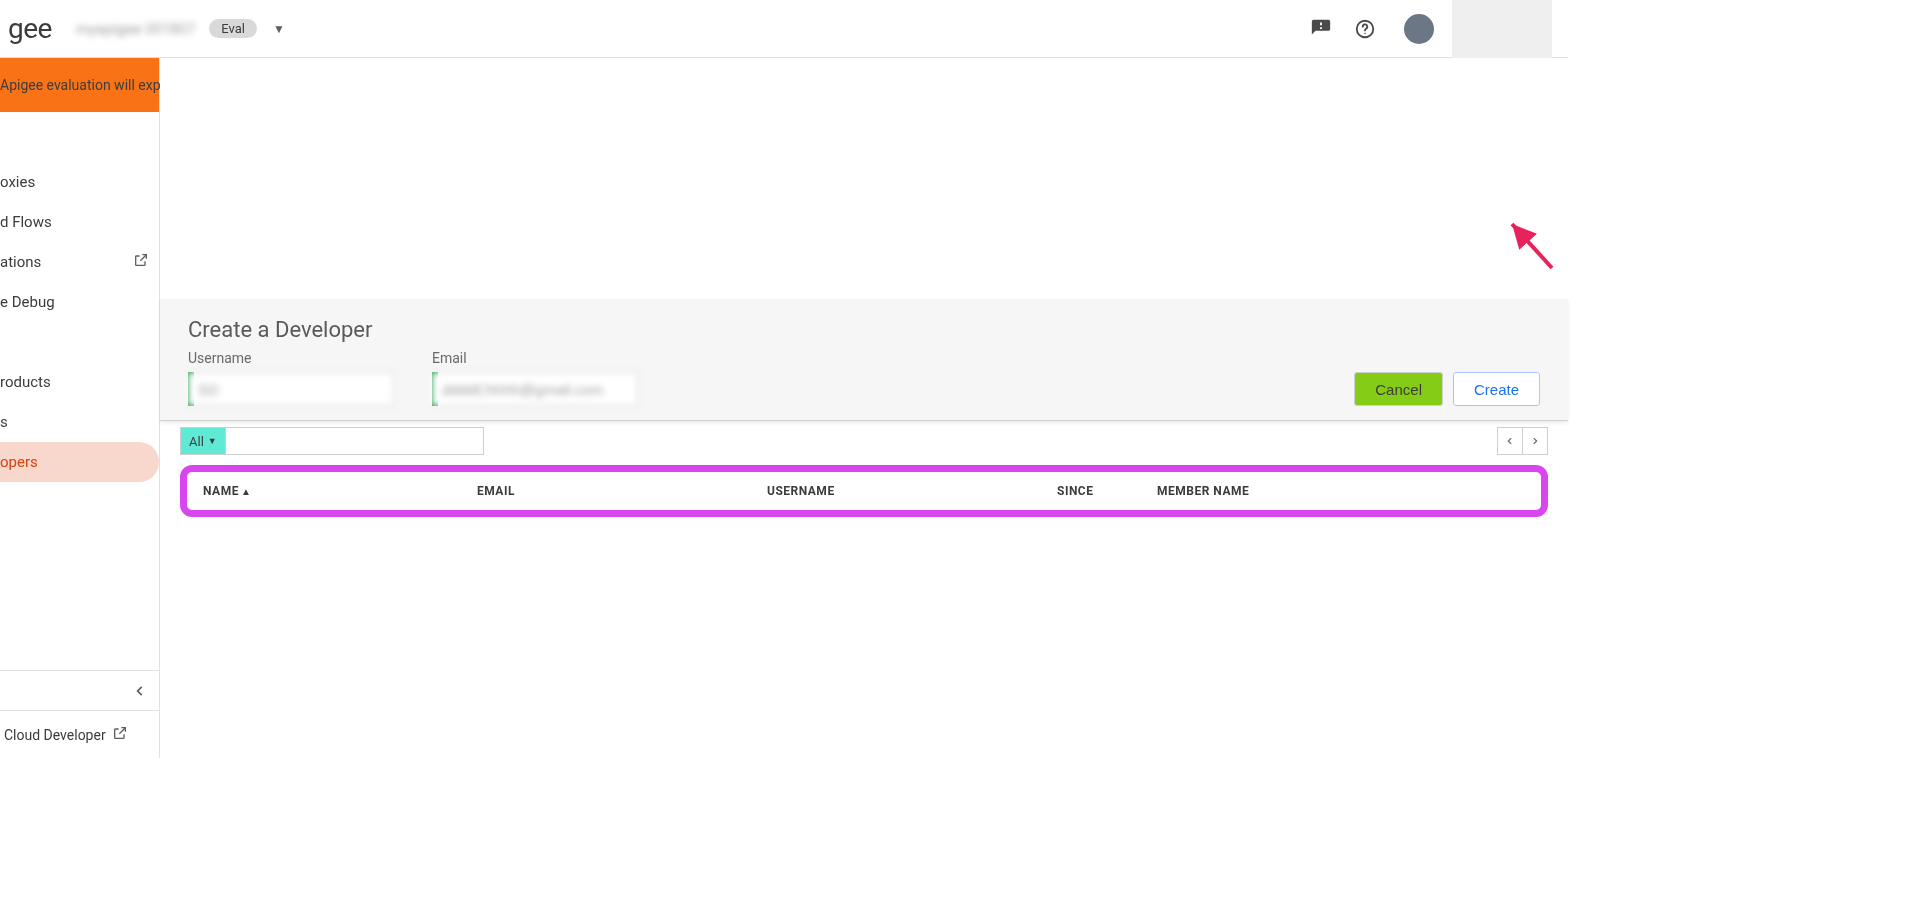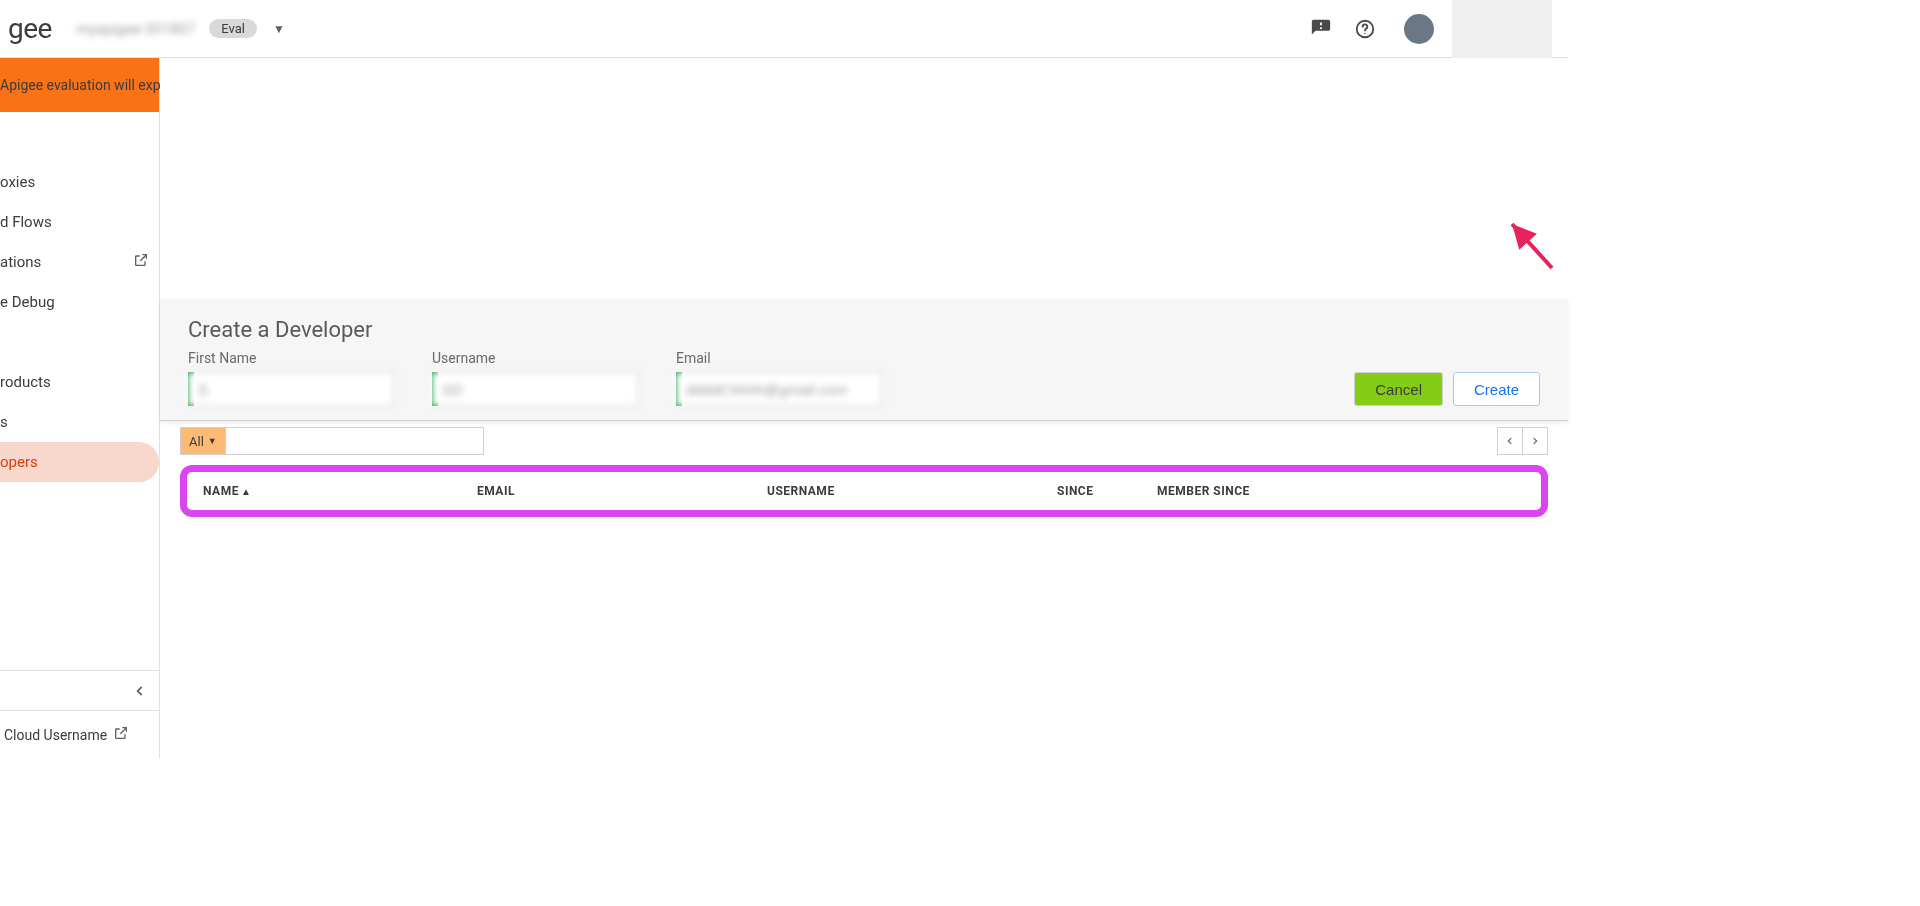--- a/index.html
+++ b/index.html
@@ -37,21 +37,21 @@
     .input-wrap { position: relative; }
     .input-wrap::before { content: ""; position: absolute; left: 0; top: 0; bottom: 0; width: 6px; background: #1fa24a; }
     .field input { height: 34px; border: 1px solid #cfcfcf; border-left: none; padding: 0 10px; font-size: 15px; background: #fff; color: #9e9e9e; }
     .field input.blur { filter: blur(3px); }
     .buttons { margin-left: auto; display: flex; }
     .btn { height: 34px; padding: 0 20px; font-size: 15px; border: 1px solid #cfcfcf; background: #84cc16; border-radius: 3px; cursor: pointer; display: inline-flex; align-items: center; }
     .btn-cancel { color: #3c3c3c; margin-right: 10px; }
     .btn-create { color: #1a73e8; border: 1px solid #a8c7fa; background: #fff; }
     
     .list-toolbar { display: flex; align-items: center; padding: 6px 20px; }
-    .filter-dd { height: 28px; border: 1px solid #cfcfcf; display: inline-flex; align-items: center; padding: 0 8px; font-size: 13px; color: #3c3c3c; background: #fdba74; }
+    .filter-dd { height: 28px; border: 1px solid #cfcfcf; display: inline-flex; align-items: center; padding: 0 8px; font-size: 13px; color: #3c3c3c; background: #5eead4; }
     .filter-box { width: 258px; height: 28px; border: 1px solid #cfcfcf; border-left: none; background: #fff; }
     .pager { margin-left: auto; display: flex; }
     .pager-btn { width: 26px; height: 28px; border: 1px solid #cfcfcf; display: inline-flex; align-items: center; justify-content: center; font-size: 14px; color: #6a6a6a; background: #fff; }
     .pager-btn + .pager-btn { margin-left: -1px; }
     
     .table { margin: 4px 20px 0 20px; border: 7px solid #d946ef; border-radius: 12px; }
     .thead { display: flex; height: 38px; align-items: center; }
     .th { font-size: 12px; font-weight: 700; color: #3c3c3c; letter-spacing: 0.5px; }
     .th-name { flex: 0 0 290px; padding-left: 16px; }
     .sort-ind { font-size: 10px; margin-left: 2px; }
@@ -109,39 +109,35 @@
         <div class="nav-item">roducts</div>
         <div class="nav-item">s</div>
         <div class="nav-item selected">opers</div>
       </div>
       <div class="collapse-row">
         <svg width="14" height="14" viewBox="0 0 24 24" fill="none" stroke="#5f5f5f" stroke-width="3">
             <path d="M15 5l-7 7 7 7"></path>
           </svg>
       </div>
       <div class="gcp-row">
-        <span>Cloud Username</span>
+        <span>Cloud Developer</span>
         <span class="ext-icon">
           <svg width="16" height="16" viewBox="0 0 24 24" fill="none" stroke="#5f5f5f" stroke-width="2">
               <path d="M14 4h6v6"></path>
               <path d="M20 4l-9 9"></path>
               <path d="M18 14v5a1 1 0 0 1-1 1H5a1 1 0 0 1-1-1V7a1 1 0 0 1 1-1h5"></path>
             </svg>
         </span>
       </div>
     </div>
 
     <div class="main">
       <div class="create-panel">
         <div class="panel-title">Create a Developer</div>
         <div class="form-row">
-          <div class="field">
-            <span class="field-label">First Name</span>
-            <div class="input-wrap"><input class="blur" style="width: 206px;" value="S"></div>
-          </div>
           <div class="field">
             <span class="field-label">Username</span>
             <div class="input-wrap"><input class="blur" style="width: 206px;" value="SD"></div>
           </div>
           <div class="field">
             <span class="field-label">Email</span>
             <div class="input-wrap"><input class="blur" style="width: 206px;" value="ddddChhhh@gmail.com"></div>
           </div>
           <div class="buttons">
             <button class="btn btn-cancel">Cancel</button>
@@ -171,21 +167,21 @@
       </div>
 
       <div class="table">
         <div class="thead">
           <div class="th th-name">
             <span>NAME</span><span class="sort-ind">▲</span>
           </div>
           <div class="th th-email">EMAIL</div>
           <div class="th th-user">USERNAME</div>
           <div class="th th-apps">SINCE</div>
-          <div class="th th-since">MEMBER SINCE</div>
+          <div class="th th-since">MEMBER NAME</div>
         </div>
       </div>
 
       <svg class="arrow-annotation" width="60" height="60" viewBox="0 0 60 60">
         <defs>
             <marker id="ah" markerWidth="8" markerHeight="8" refX="6" refY="3" orient="auto">
               <path d="M0,0 L6,3 L0,6 Z" fill="#e6235b"></path>
             </marker>
           </defs>
         <line x1="52" y1="52" x2="12" y2="8" stroke="#e6235b" stroke-width="4" marker-end="url(#ah)"></line>

